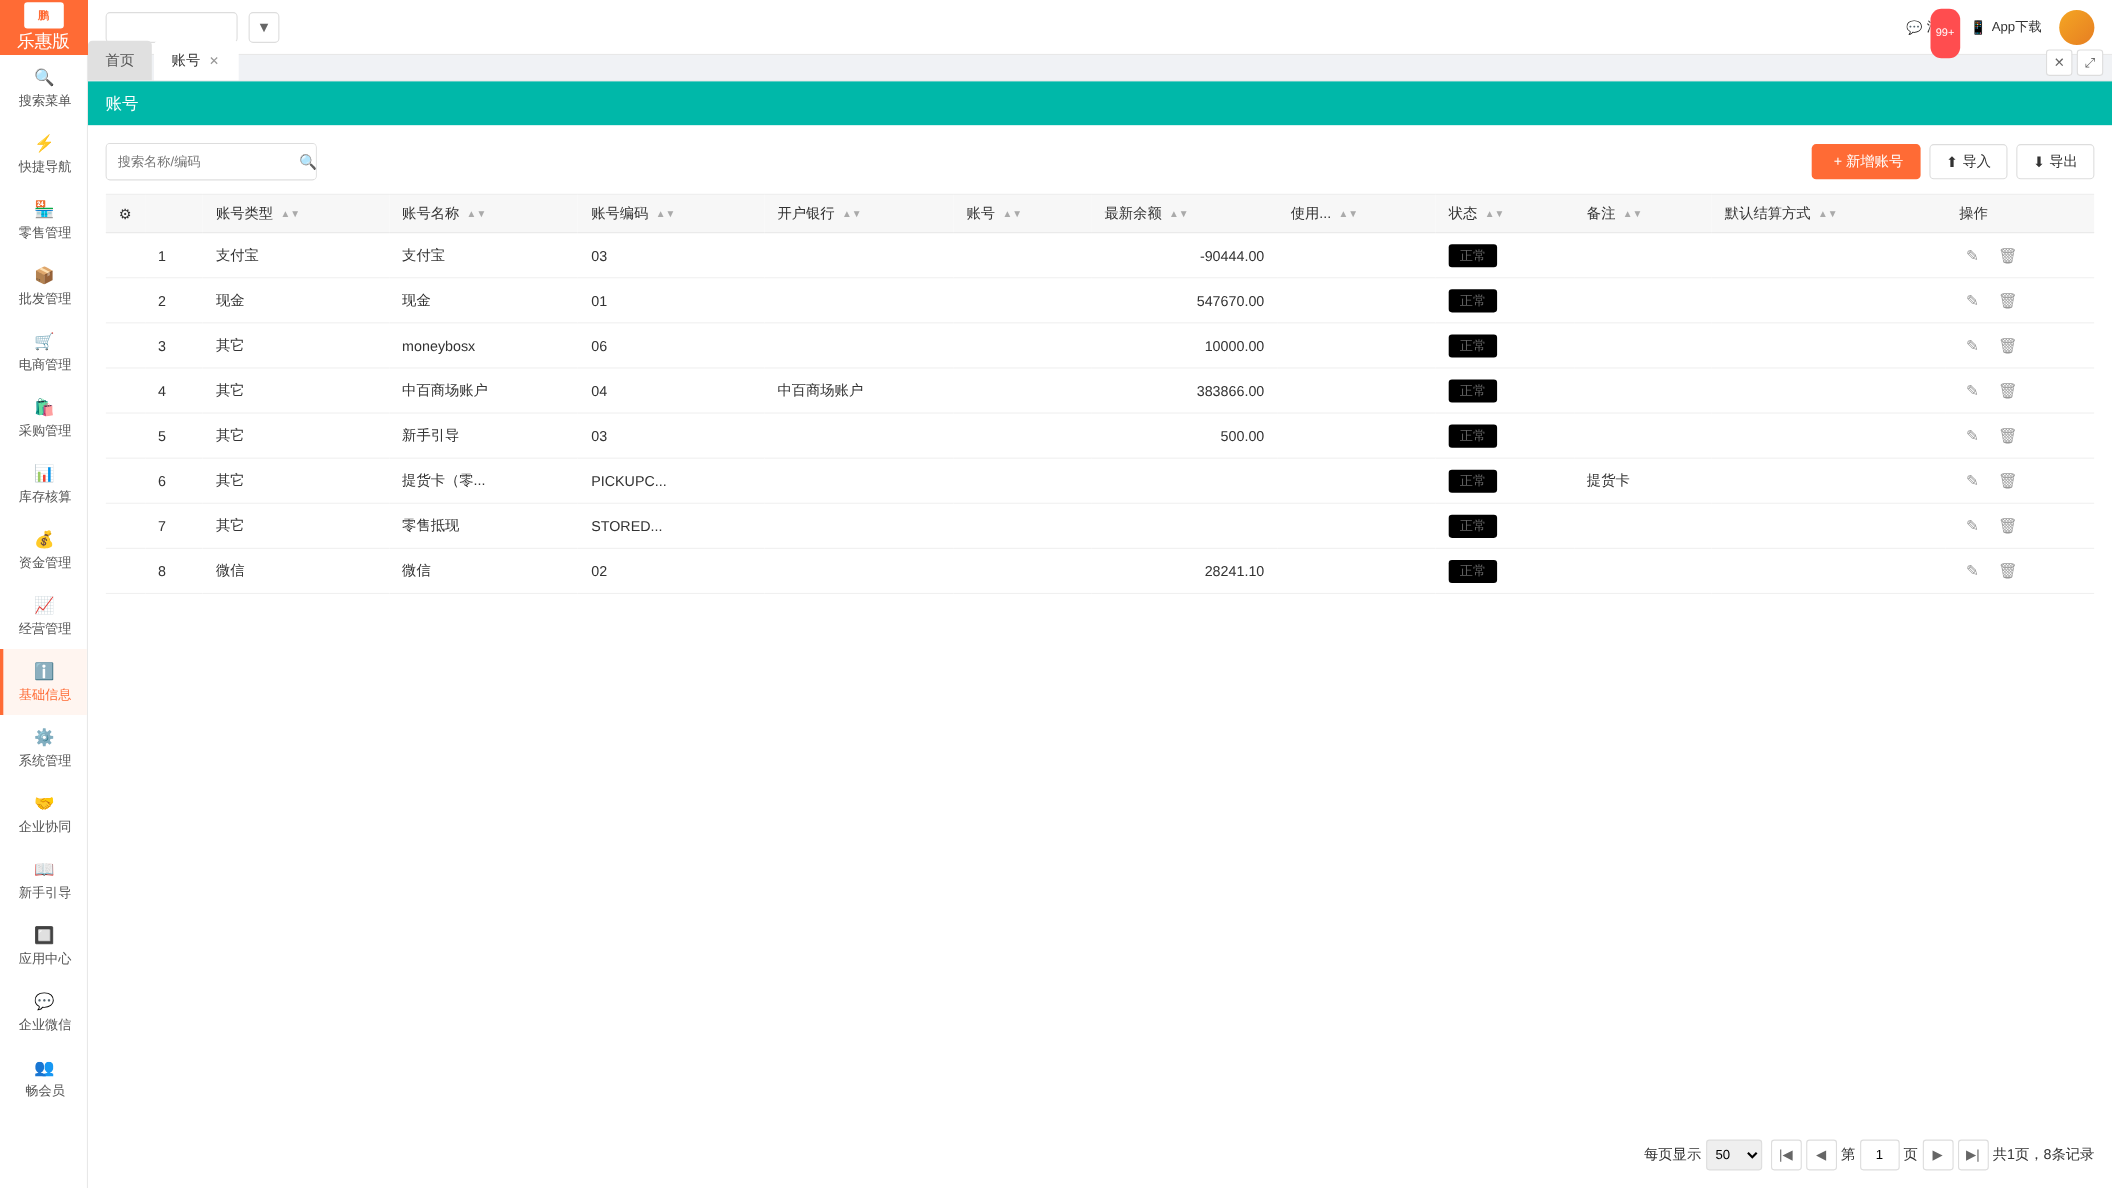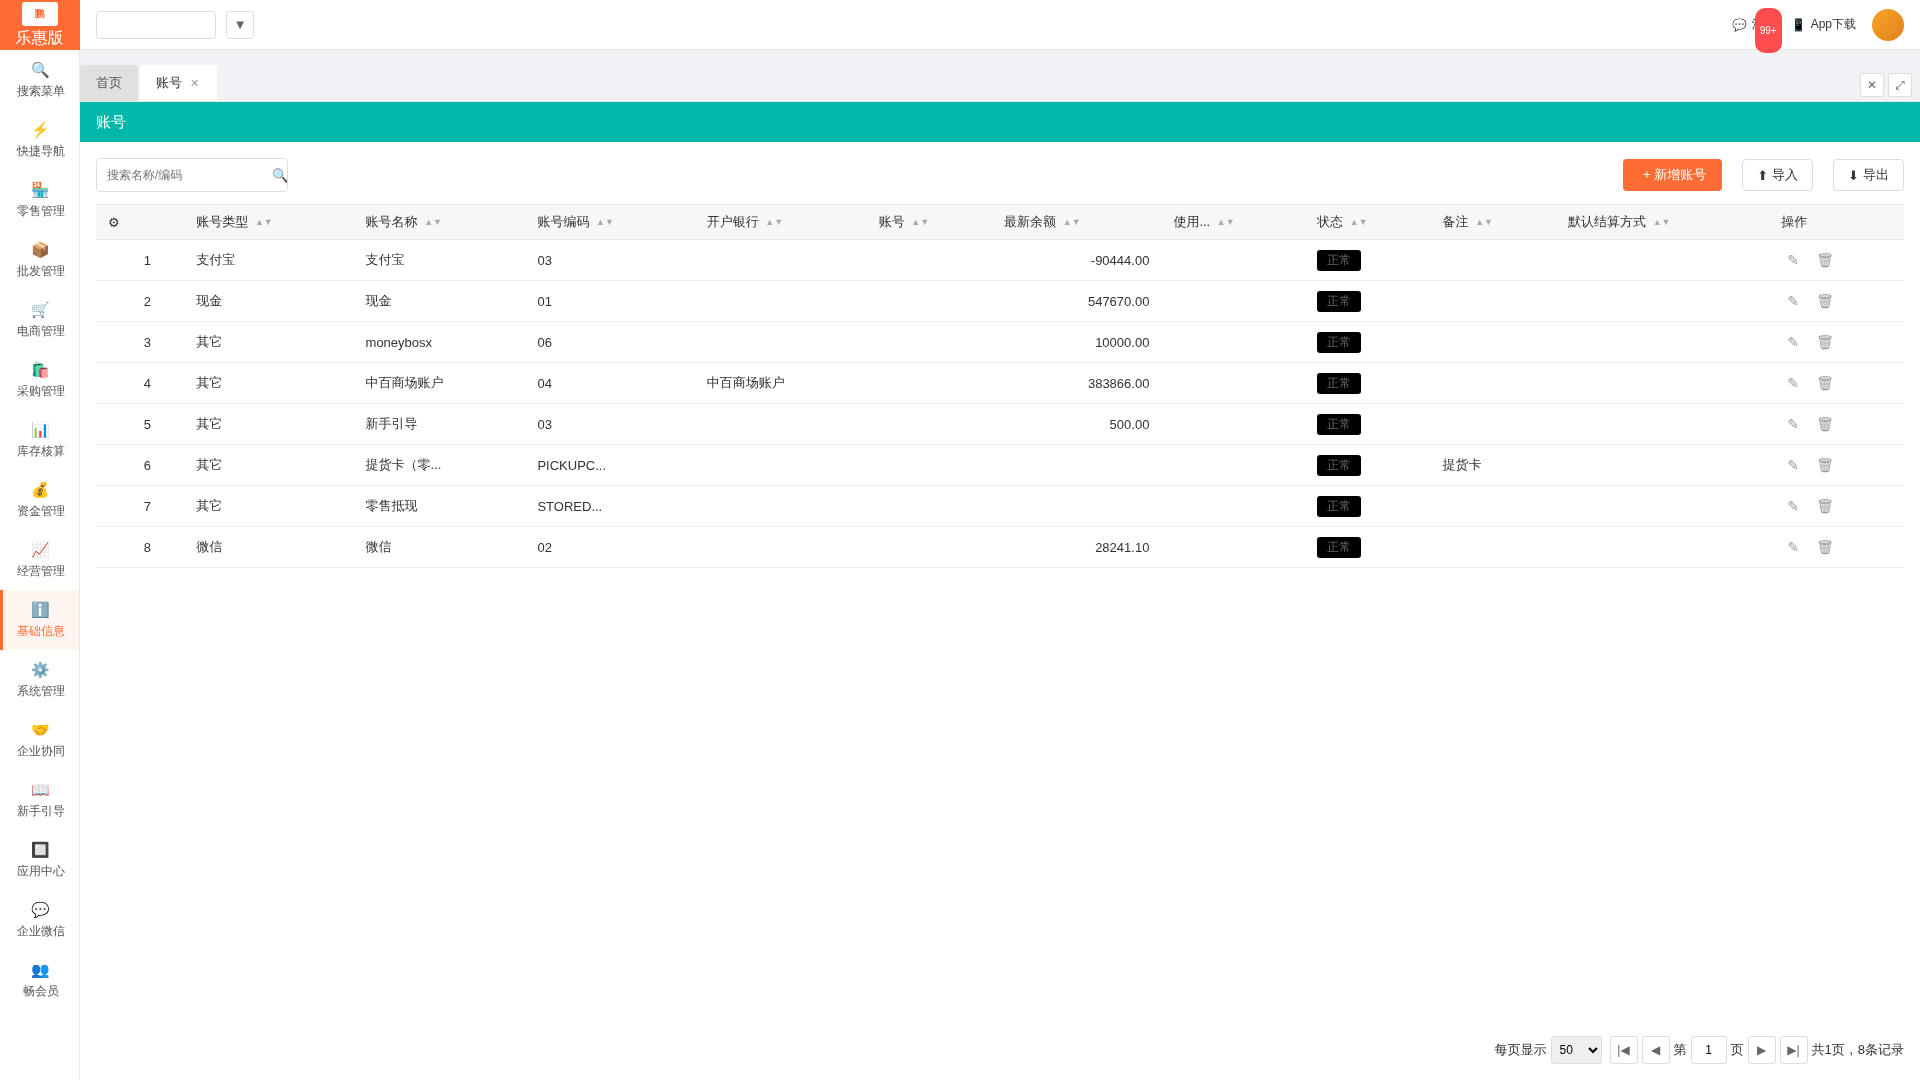--- a/index.html
+++ b/index.html
@@ -153,21 +153,21 @@
     .avatar {
       width: 32px;
       height: 32px;
       border-radius: 50%;
       background: #ccc;
       overflow: hidden;
     }
 
     
     .tab-bar {
-      height: 52px;
+      height: 24px;
       background: #f0f2f5;
       display: flex;
       align-items: flex-end;
       padding: 0 0 0 0;
       border-bottom: 1px solid #e8e8e8;
       flex-shrink: 0;
     }
     .tab {
       height: 36px;
       padding: 0 16px;
@@ -254,21 +254,21 @@
       border: none;
       cursor: pointer;
       display: flex;
       align-items: center;
       justify-content: center;
       color: #999;
     }
     .toolbar-right {
       display: flex;
       align-items: center;
-      gap: 20px;
+      gap: 8px;
     }
     .btn-primary {
       height: 32px;
       padding: 0 16px;
       background: #ff6b35;
       color: #fff;
       border: none;
       border-radius: 4px;
       cursor: pointer;
       font-size: 13px;

